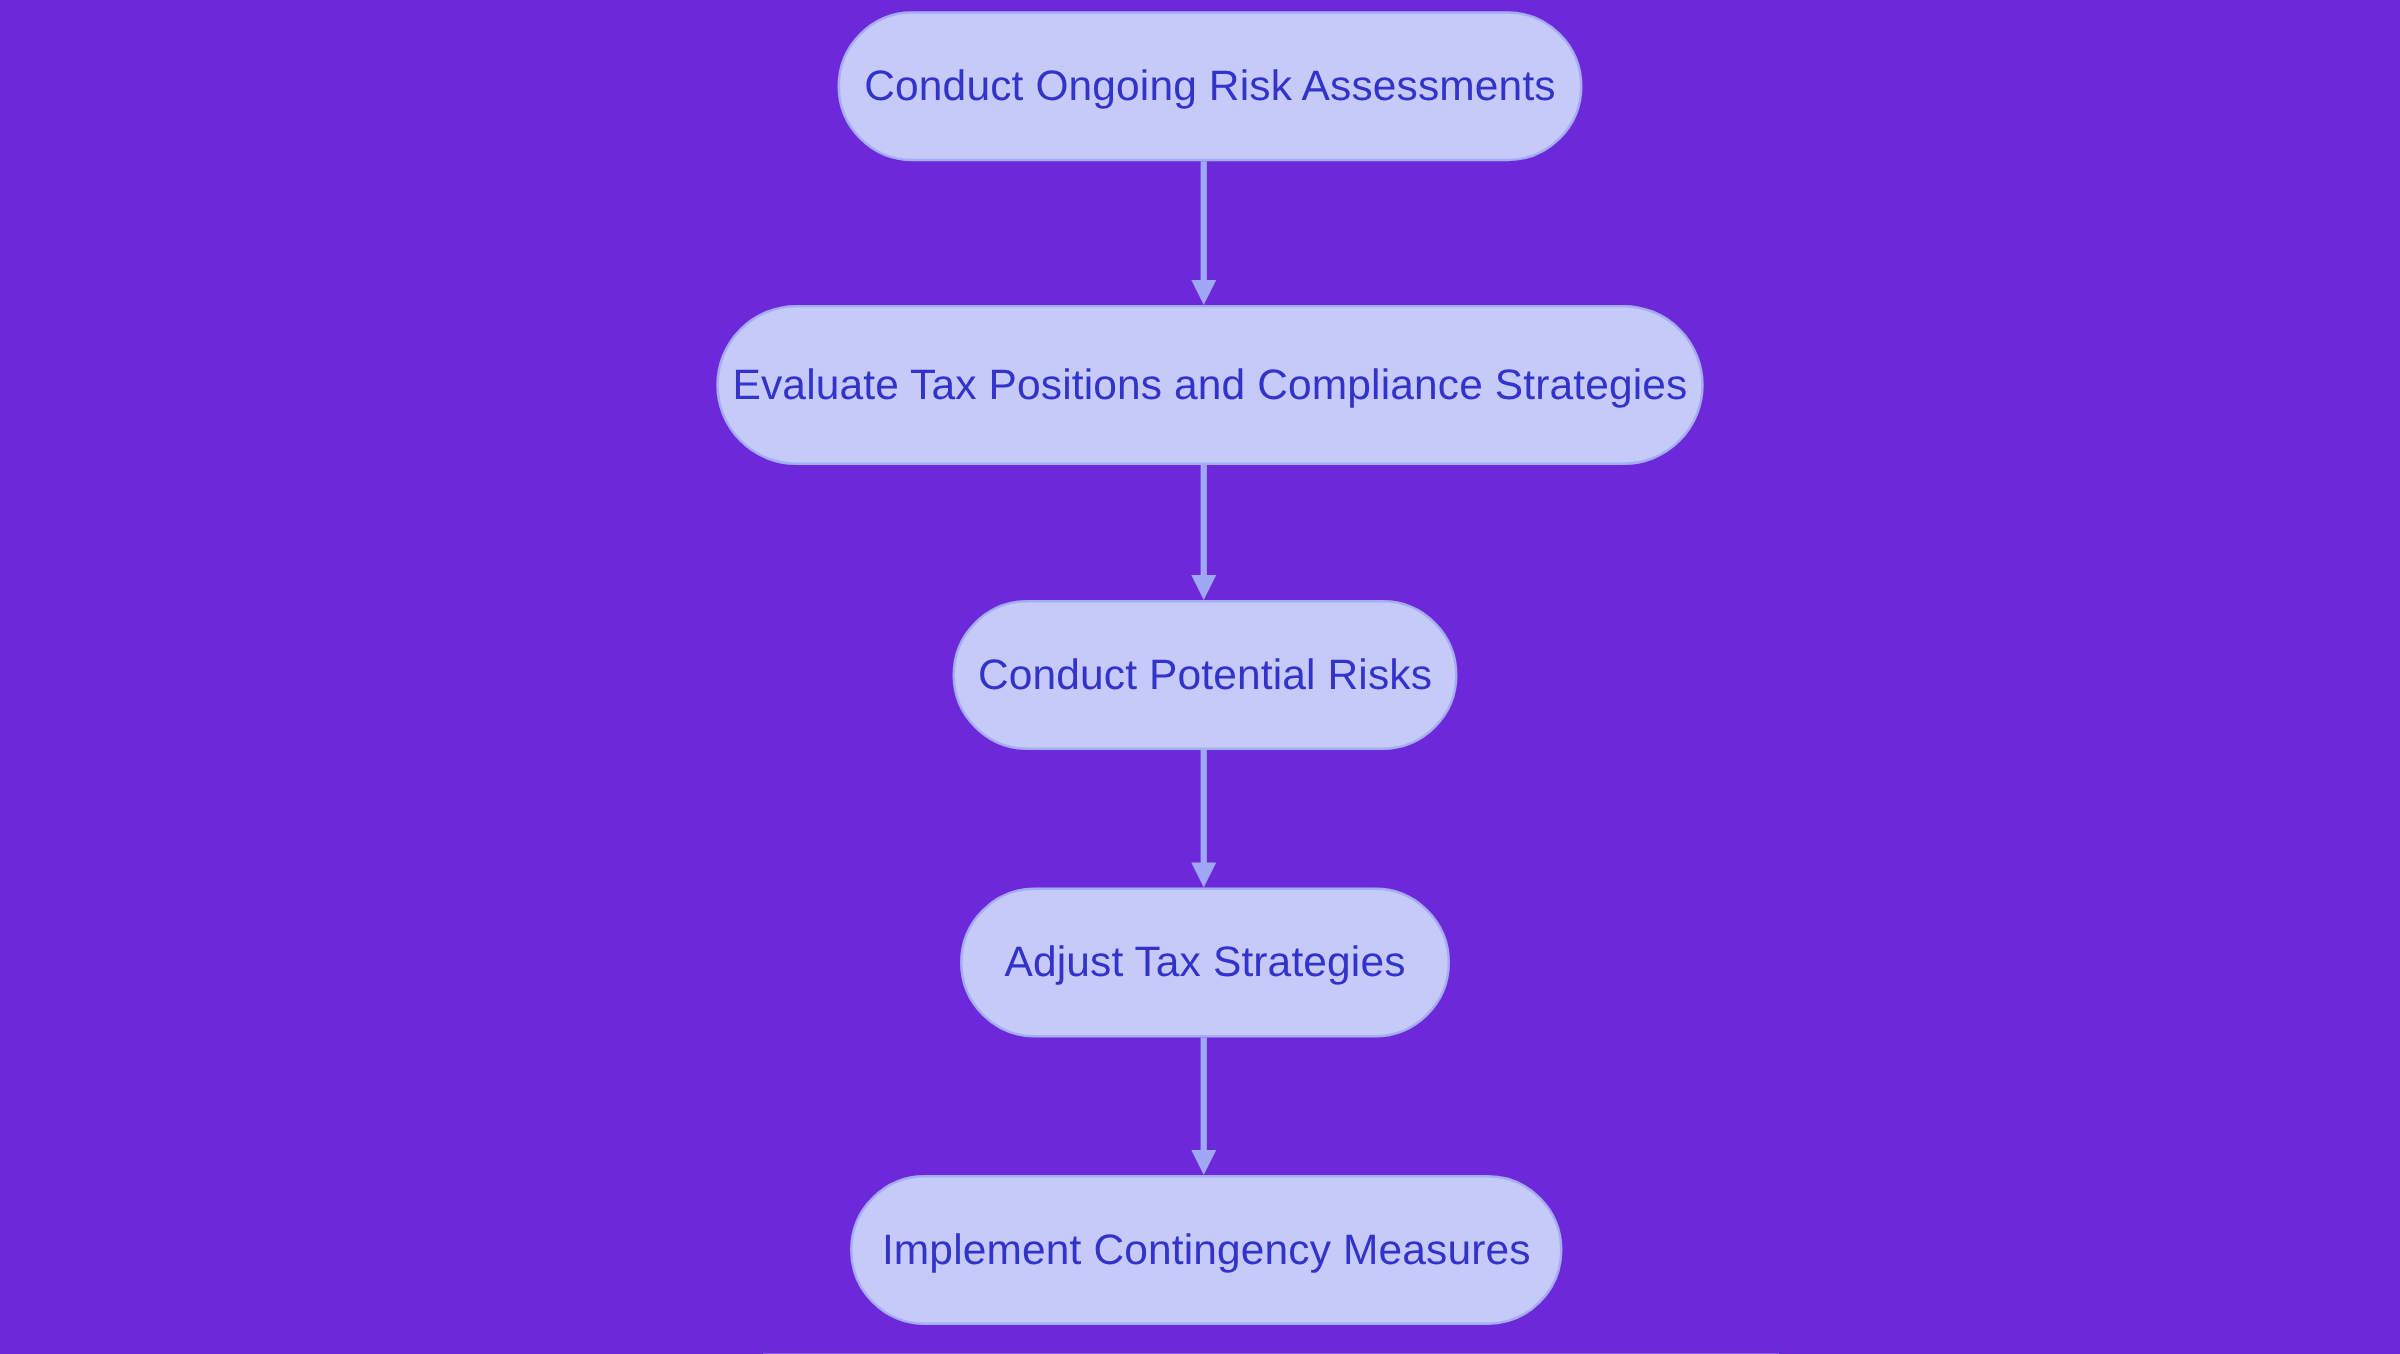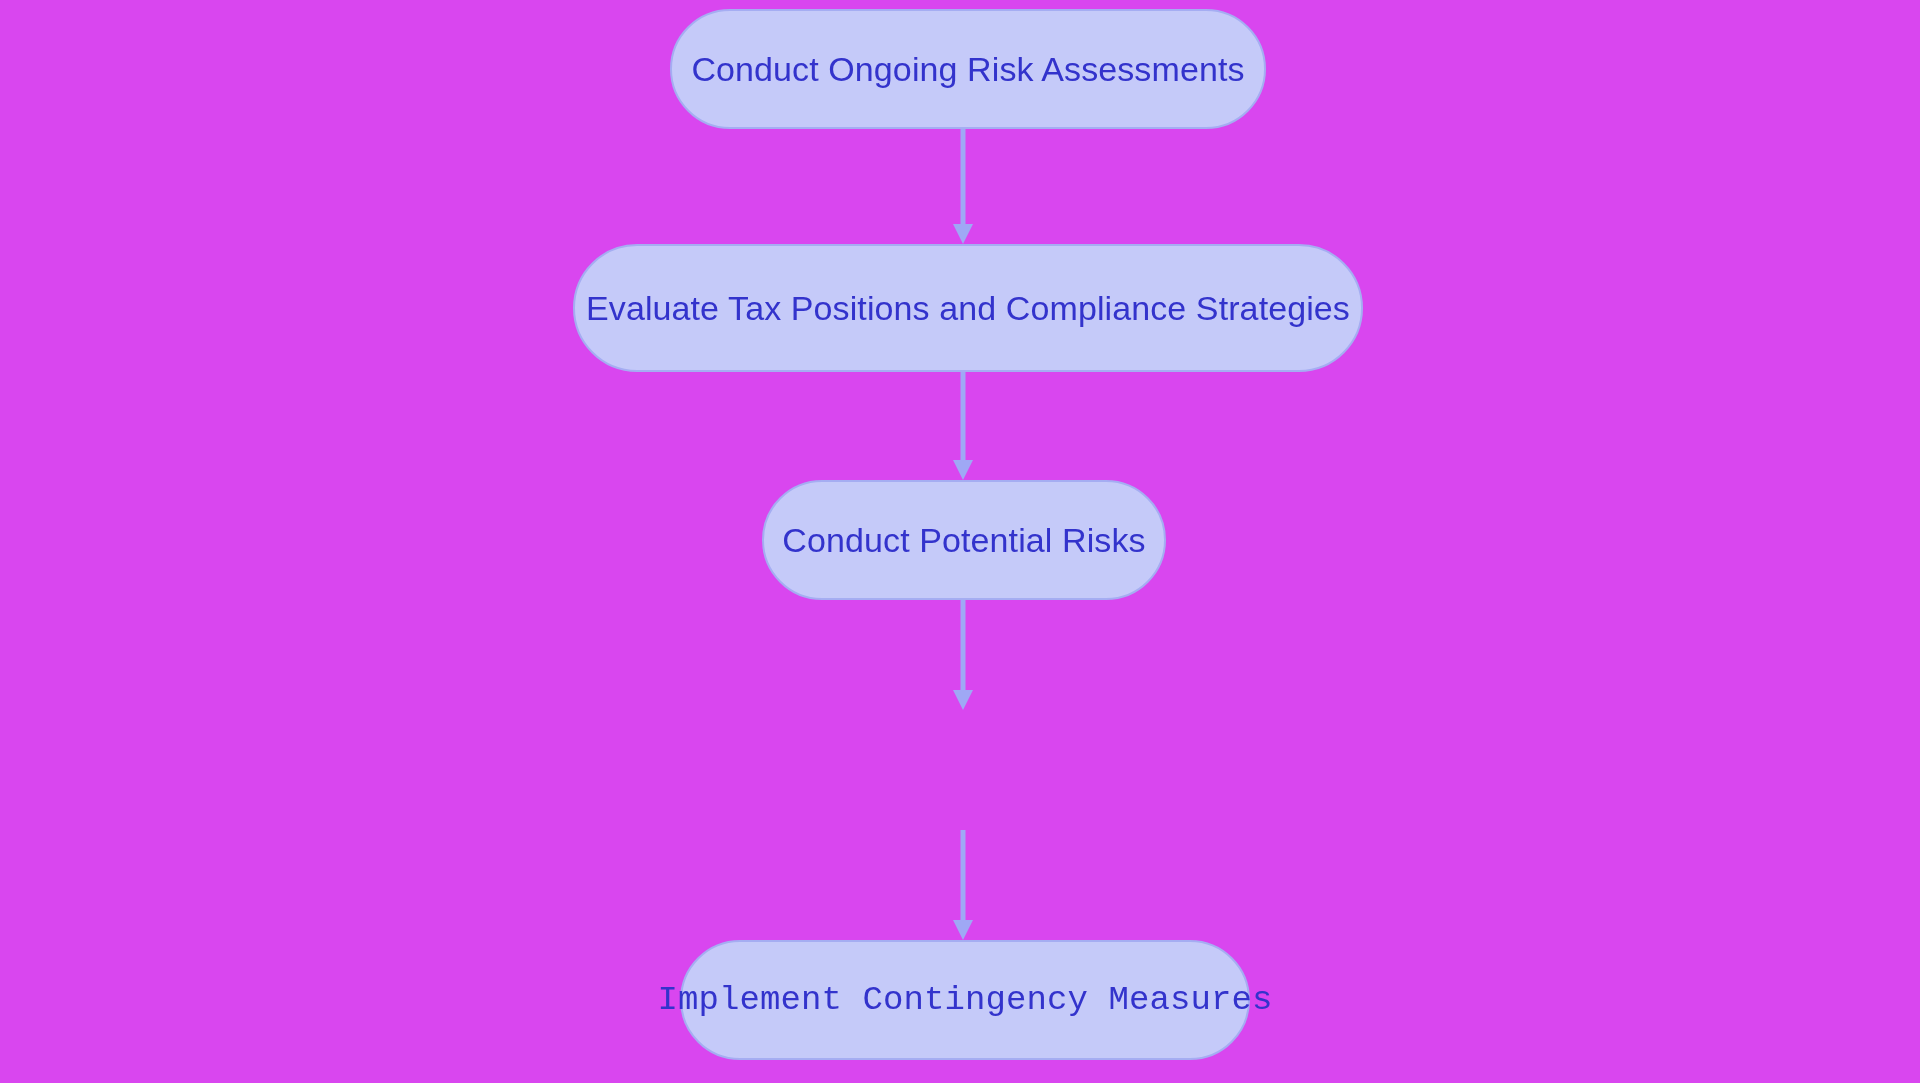--- a/index.html
+++ b/index.html
@@ -49,21 +49,21 @@
   }
 
   .connector svg {
     display: block;
     overflow: visible;
   }
 </style>
 </head>
 <body>
 
-<div id="flowchart-canvas" style="background: #d946ef; text-align: center;">
+<div id="flowchart-canvas" style="background: #6d28d9; text-align: center;">
 
   <div class="connector" id="connector-1" style="left: 951px; top: 129px;">
     <svg width="24" height="115" viewBox="0 0 24 115">
       <line x1="12" y1="0" x2="12" y2="97" stroke="#9fa8f5" stroke-width="5"></line>
       <polygon points="2,95 22,95 12,115" fill="#9fa8f5"></polygon>
     </svg>
   </div>
 
   <div class="connector" id="connector-2" style="left: 951px; top: 368px;">
     <svg width="24" height="112" viewBox="0 0 24 112">
@@ -91,18 +91,21 @@
   </div>
 
   <div class="node" id="node-2" style="left: 573px; top: 244px; width: 790px; height: 128px; background: rgb(197, 202, 249); border-color: rgb(165, 173, 242);">
     <span class="node-label" style="color: rgb(51, 51, 204);">Evaluate Tax Positions and Compliance Strategies</span>
   </div>
 
   <div class="node" id="node-3" style="left: 762px; top: 480px; width: 404px; height: 120px; background: rgb(197, 202, 249); border-color: rgb(165, 173, 242);">
     <span class="node-label" style="color: rgb(51, 51, 204);">Conduct Potential Risks</span>
   </div>
 
+  <div class="node" id="node-4" style="left: 768px; top: 710px; width: 392px; height: 120px; background: rgb(197, 202, 249); border-color: rgb(165, 173, 242);">
+    <span class="node-label" style="color: rgb(51, 51, 204);">Adjust Tax Strategies</span>
+  </div>
 
   <div class="node" id="node-5" style="left: 680px; top: 940px; width: 570px; height: 120px; background: rgb(197, 202, 249); border-color: rgb(165, 173, 242);">
-    <span class="node-label" style="color: rgb(51, 51, 204); font-family: Liberation Mono, monospace;">Implement Contingency Measures</span>
+    <span class="node-label" style="color: rgb(51, 51, 204);">Implement Contingency Measures</span>
   </div>
 
 </div>
 
 </body></html>

